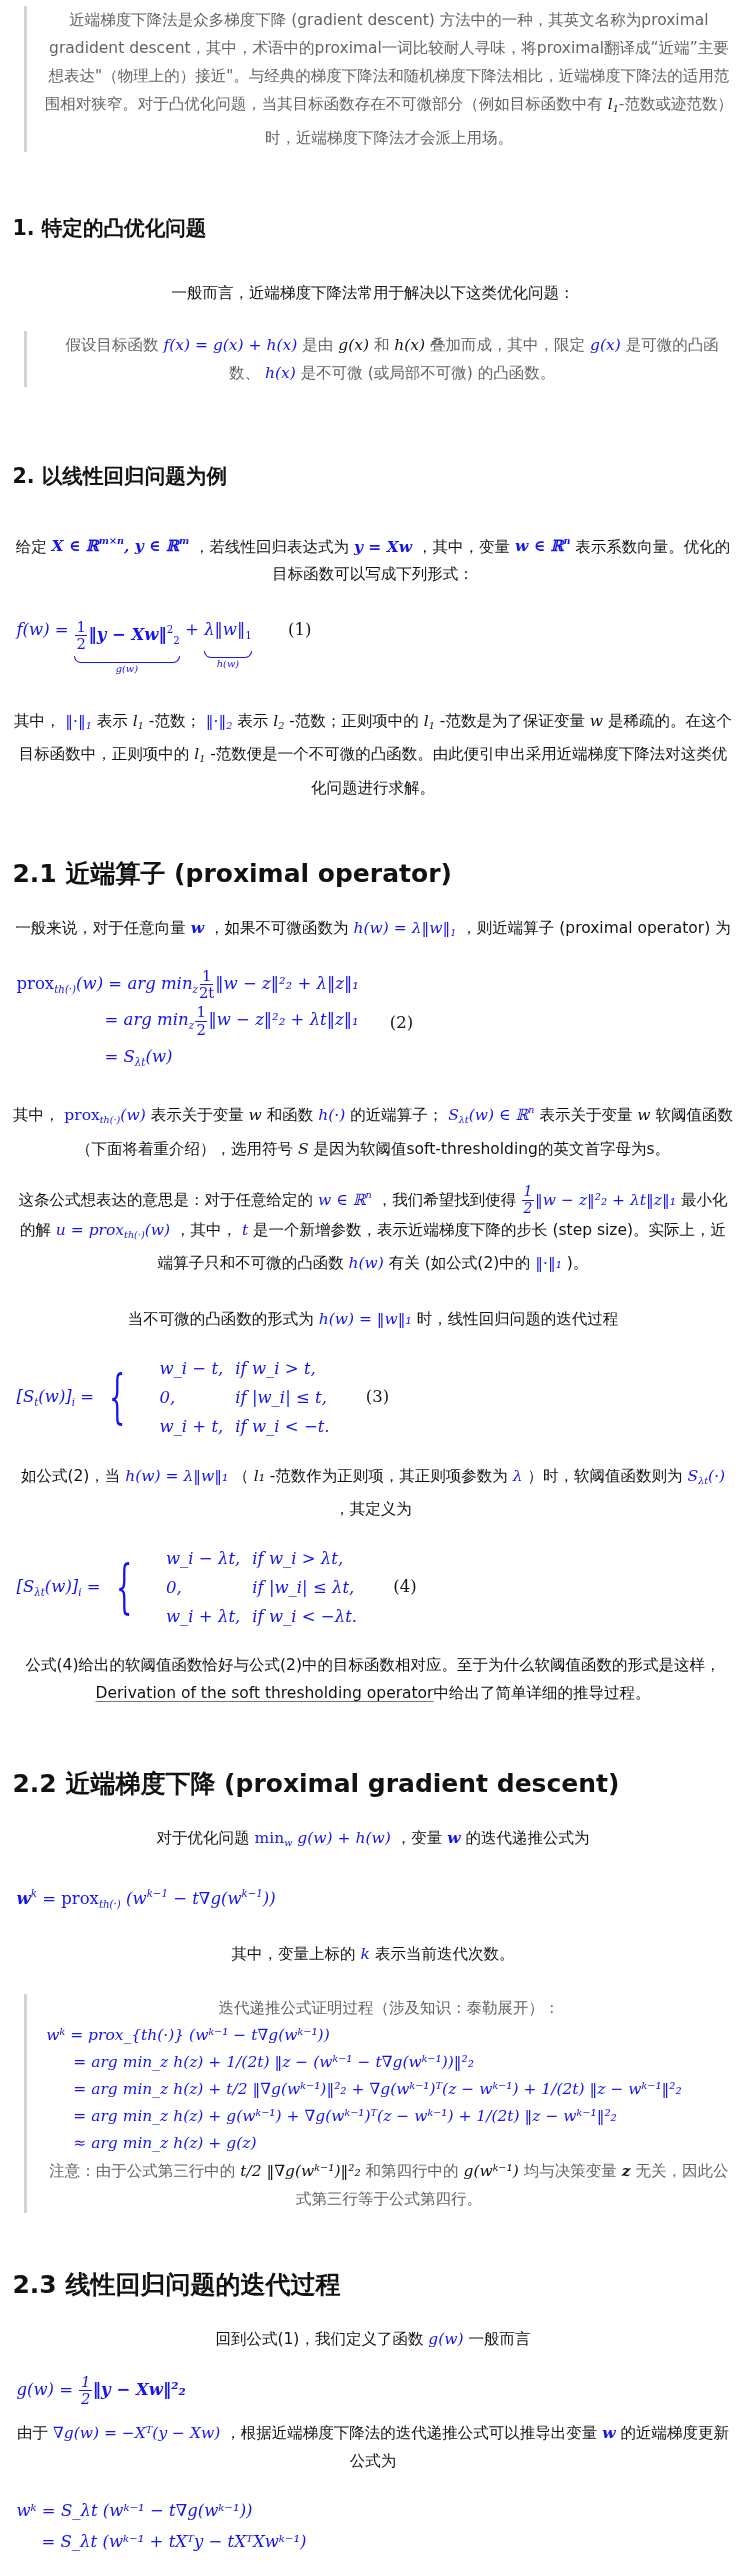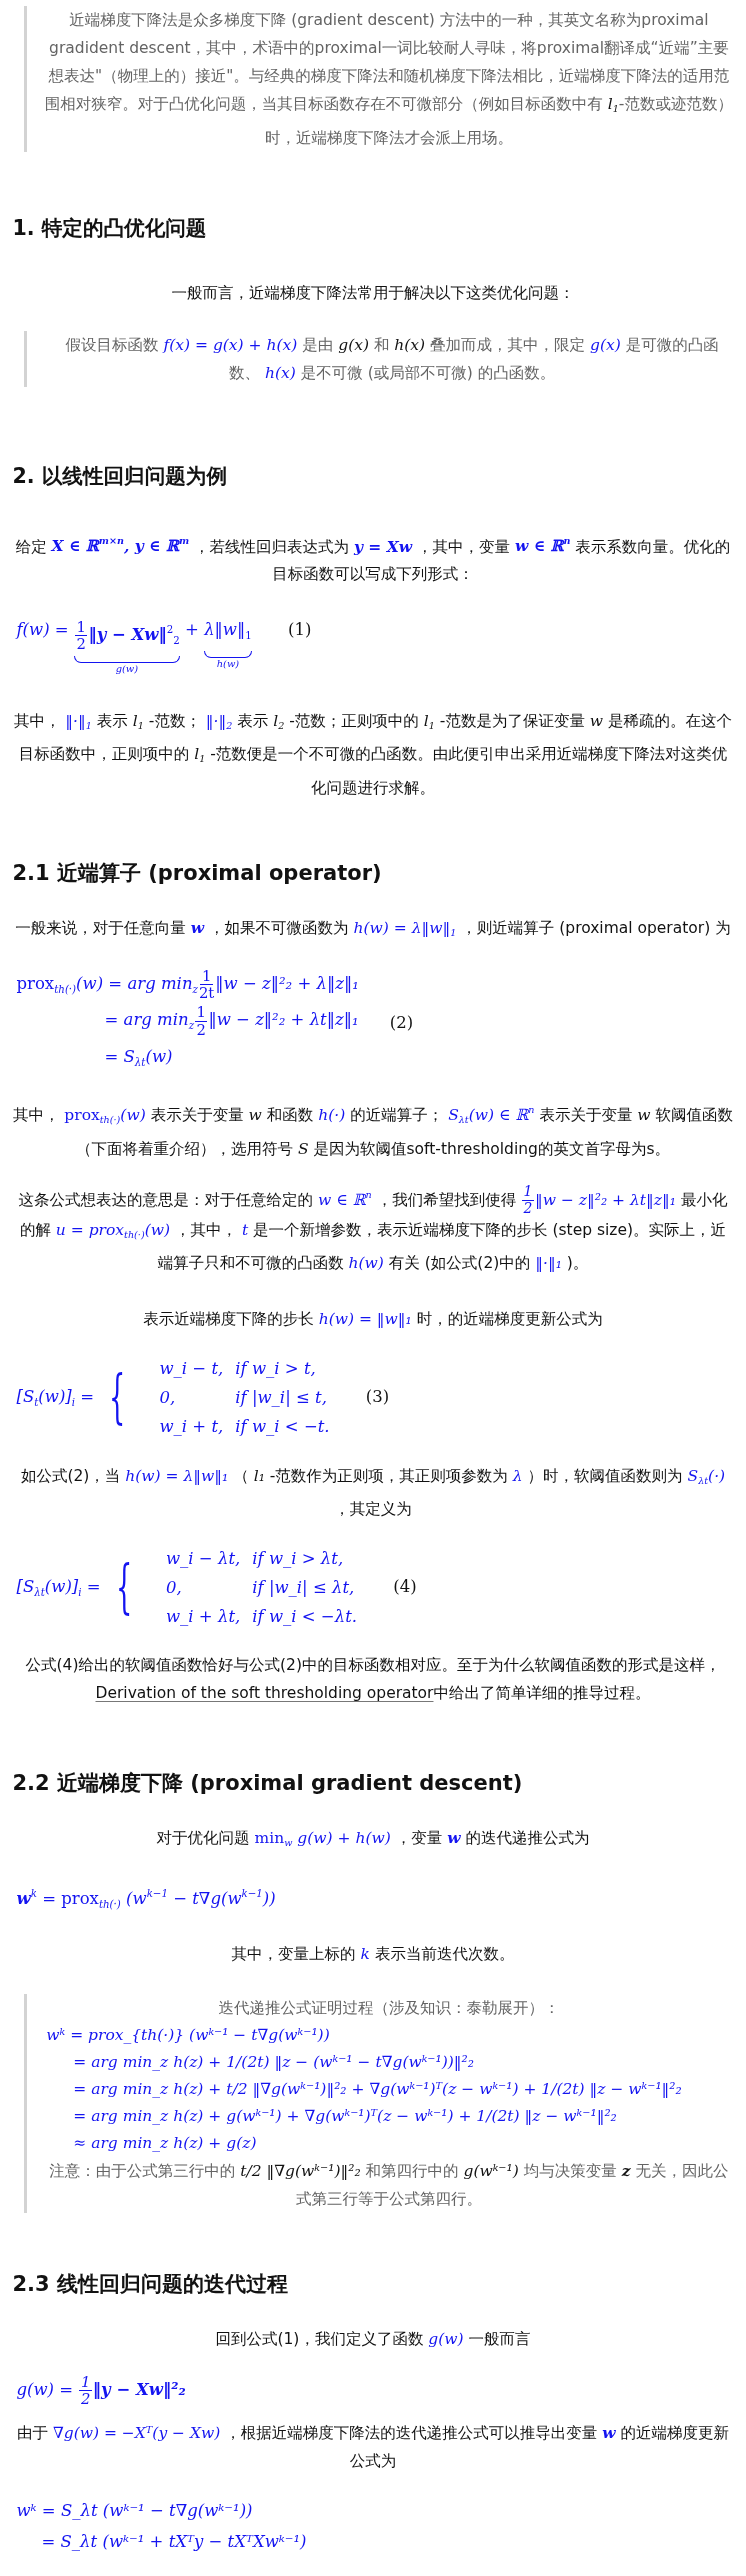--- a/index.html
+++ b/index.html
@@ -1,21 +1,21 @@
 <!DOCTYPE html>
 <html style="font-size:8.2px"><head>
 <meta charset="utf-8">
 <style>
   html,body{margin:0;padding:0;background:#ffffff;}
   body{width:746px;min-height:3472px;position:relative;font-family:"DejaVu Sans","Liberation Sans",sans-serif;color:#121212;font-size:15.5px;line-height:28px;}
   .page{padding:0 12.4px 0 12.4px;box-sizing:border-box;width:746px;}
   p{margin:0;text-align:center;}
   .bq{border-left:3.1px solid #d3d3d3;padding-left:17.5px;color:#646464;margin-left:11.3px;}
   h2{font-size:20.6px;font-weight:bold;margin:0;line-height:31px;}
-  h3{font-size:21px;font-weight:bold;margin:0;line-height:29px;}
+  h3{font-size:25px;font-weight:bold;margin:0;line-height:29px;}
   .m{color:#1414f0;font-family:"DejaVu Serif","Liberation Serif",serif;font-style:italic;}
   .mb{color:#1414f0;font-family:"DejaVu Serif","Liberation Serif",serif;font-style:italic;font-weight:bold;}
   .mr{color:#1414f0;font-family:"DejaVu Serif","Liberation Serif",serif;font-style:normal;}
   .blk{color:#121212;font-family:"DejaVu Serif","Liberation Serif",serif;font-style:italic;}
   .eq{color:#1414f0;font-family:"DejaVu Serif","Liberation Serif",serif;font-size:16.5px;line-height:31px;display:block;padding-left:4.1px;}
   .eqnum{color:#121212;font-family:"DejaVu Serif","Liberation Serif",serif;margin-left:31px;font-style:normal;}
   .frac{display:inline-flex;flex-direction:column;align-items:center;vertical-align:middle;line-height:1.1;font-size:0.9em;margin:0 1px;}
   .frac .num{border-bottom:1px solid #1414f0;padding:0 1.5px;}
   .sub{font-size:0.62em;vertical-align:-0.35em;}
   .sup{font-size:0.62em;vertical-align:0.7em;}
@@ -157,23 +157,23 @@
     <span>，其中，</span>
     <span class="m">t</span>
     <span>是一个新增参数，表示近端梯度下降的步长 (step size)。实际上，近端算子只和不可微的凸函数</span>
     <span class="m">h(w)</span>
     <span>有关 (如公式(2)中的</span>
     <span class="m">‖·‖₁</span>
     <span>)。</span>
   </p>
 
   <p style="margin-top:28px;">
-    <span>表示近端梯度下降的步长</span>
+    <span>当不可微的凸函数的形式为</span>
     <span class="m">h(w) = ‖w‖₁</span>
-    <span>时，的近端梯度更新公式为</span>
+    <span>时，线性回归问题的迭代过程</span>
   </p>
 
   <div class="eq" style="margin-top:20.6px;">
     <span class="m">[S</span><span class="sub m">t</span><span class="m">(w)]</span><span class="sub m">i</span>
     <span>=</span>
     <span class="cases">
       <span class="lb">{</span>
       <span class="rows m">
         <span>w_i − t,</span>
           <span>if w_i &gt; t,</span>

